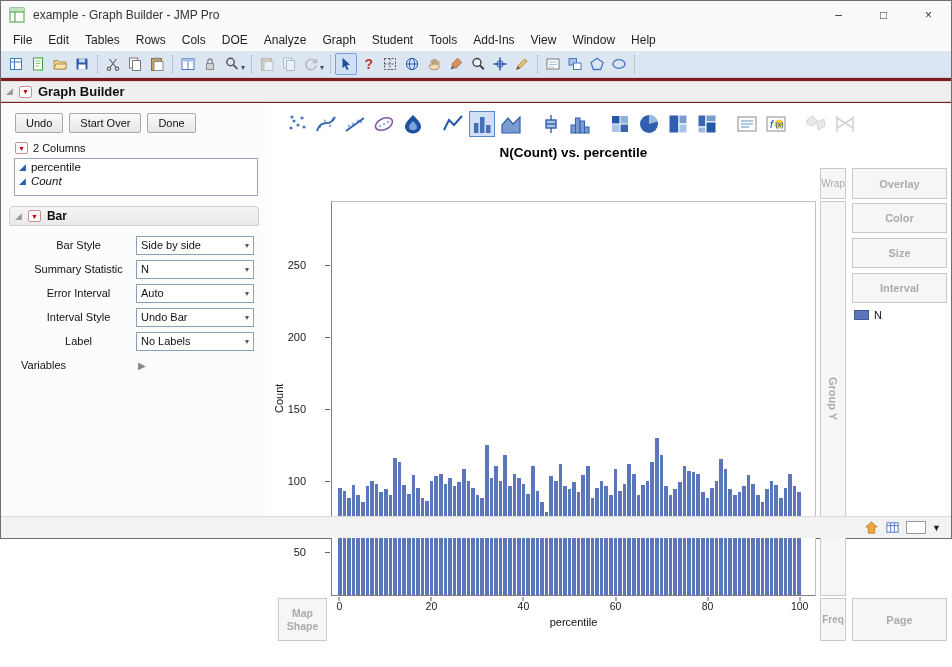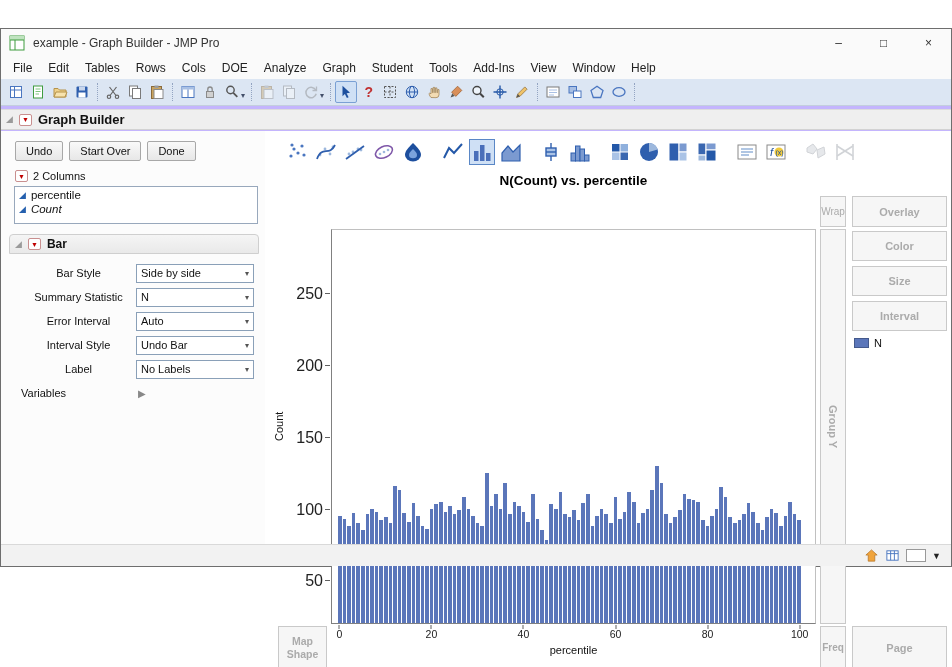--- a/index.html
+++ b/index.html
@@ -1,17 +1,17 @@
 <!DOCTYPE html>
 <html><head>
 <meta charset="utf-8">
 <style>
   * { margin:0; padding:0; box-sizing:border-box; }
   body { width:952px; height:667px; font-family:"Liberation Sans", sans-serif; background:#fff; overflow:hidden; }
-  .window { position:relative; width:952px; height:539px; background:#c4b5fd; border:1px solid #6e6e6e;margin-top:28px; }
+  .window { position:relative; width:952px; height:539px; background:#7f1d1d; border:1px solid #6e6e6e; }
 
   
   .titlebar { position:absolute; top:0; left:0; right:0; height:28px; background:#fafafa; display:flex; align-items:center; padding-left:8px; }
   .titlebar .app-icon { width:16px; height:16px; margin-right:8px; display:flex; }
   .title-text { font-size:12px; color:#333; }
   .win-controls { margin-left:auto; display:flex; height:28px; }
   .win-btn { width:45px; height:28px; display:flex; align-items:center; justify-content:center; font-size:12px; color:#333; }
 
   
   .menubar { position:absolute; top:28px; left:0; right:0; height:22px; background:#fafafa; display:flex; align-items:center; padding-left:4px; }
@@ -59,21 +59,21 @@
   .chart-title { position:absolute; left:66px; top:42px; width:485px; text-align:center; font-size:13.5px; font-weight:bold; color:#000; }
 
   .zone { position:absolute; border:1px solid #c9c9c9; background:#f6f6f6; color:#ababab; font-weight:bold; font-size:11px; display:flex; align-items:center; justify-content:center; text-align:center; }
   .zone-vert { writing-mode:vertical-rl; }
 
   .plot { position:absolute; left:66px; top:98px; width:485px; height:395px; background:#fff; border:1px solid #c0c0c0; border-left-color:#808080; border-bottom-color:#808080; }
   .bars { position:absolute; left:6px; right:14px; top:0; bottom:0; display:flex; align-items:flex-end; gap:1px; }
   .bar { flex:1; }
 
   .ygutter { position:absolute; left:32px; top:98px; width:33px; height:395px; }
-  .ytick-label { position:absolute; right:7px; font-size:16px; color:#222; line-height:11px; }
+  .ytick-label { position:absolute; right:24px; font-size:11px; color:#222; line-height:11px; }
   .ytick-mark { position:absolute; right:0; width:5px; height:1px; background:#606060; }
   .ylabel { position:absolute; left:6px; top:98px; height:395px; width:16px; display:flex; align-items:center; justify-content:center; writing-mode:vertical-rl; transform:rotate(180deg); font-size:11px; color:#111; }
   .xstrip { position:absolute; left:72px; top:494px; width:465px; height:16px; }
   .xtick-label { position:absolute; top:3px; transform:translateX(-50%); font-size:10.5px; color:#222; }
   .xtick-mark { position:absolute; top:0; width:1px; height:4px; background:#606060; transform:translateX(-50%); }
   .xlabel { position:absolute; left:66px; top:513px; width:485px; text-align:center; font-size:11px; color:#111; }
 
   .legend-row { position:absolute; left:589px; top:206px; display:flex; align-items:center; gap:5px; }
   .legend-swatch { width:15px; height:10px; border:1px solid #44598c; }
   .legend-label { font-size:11px; color:#111; }

